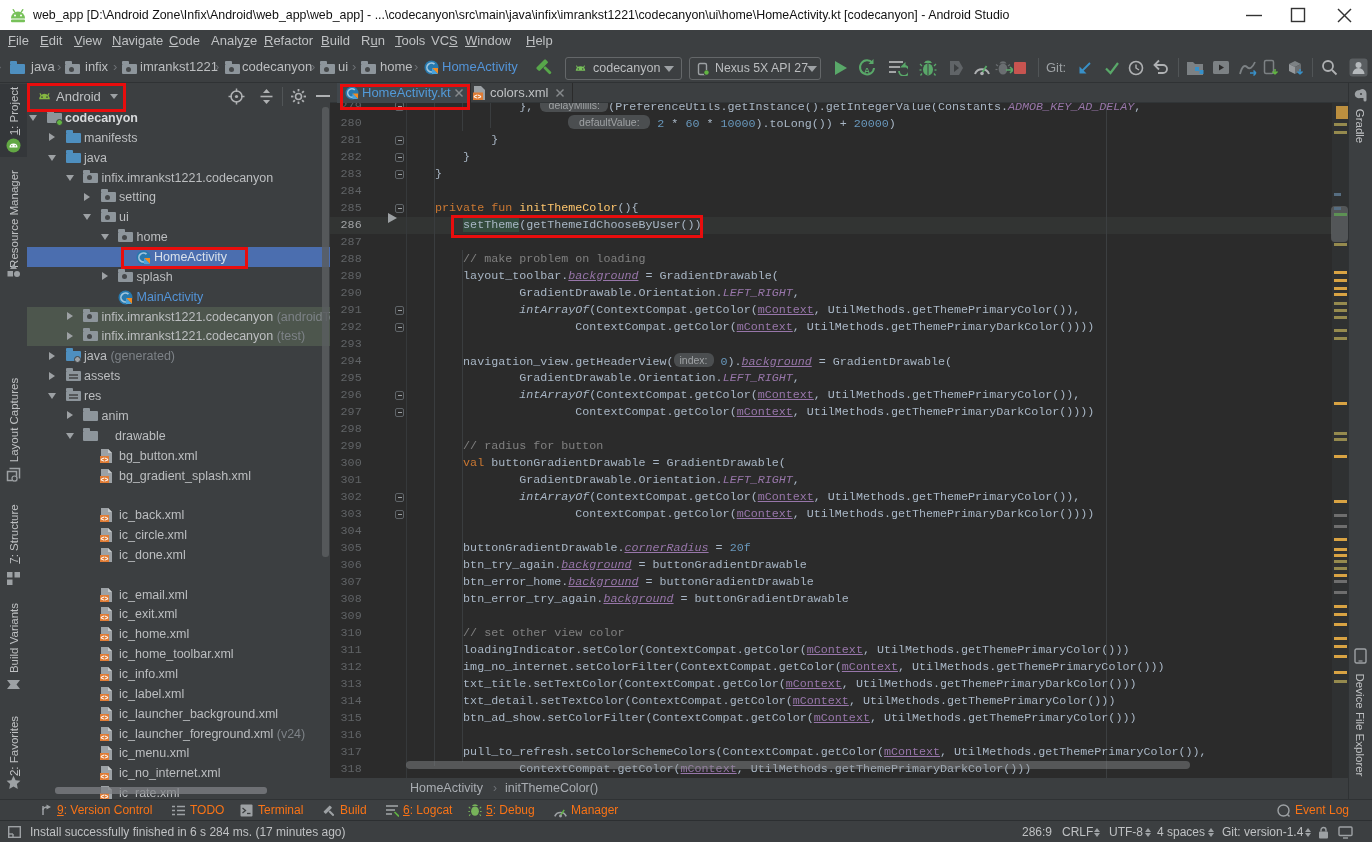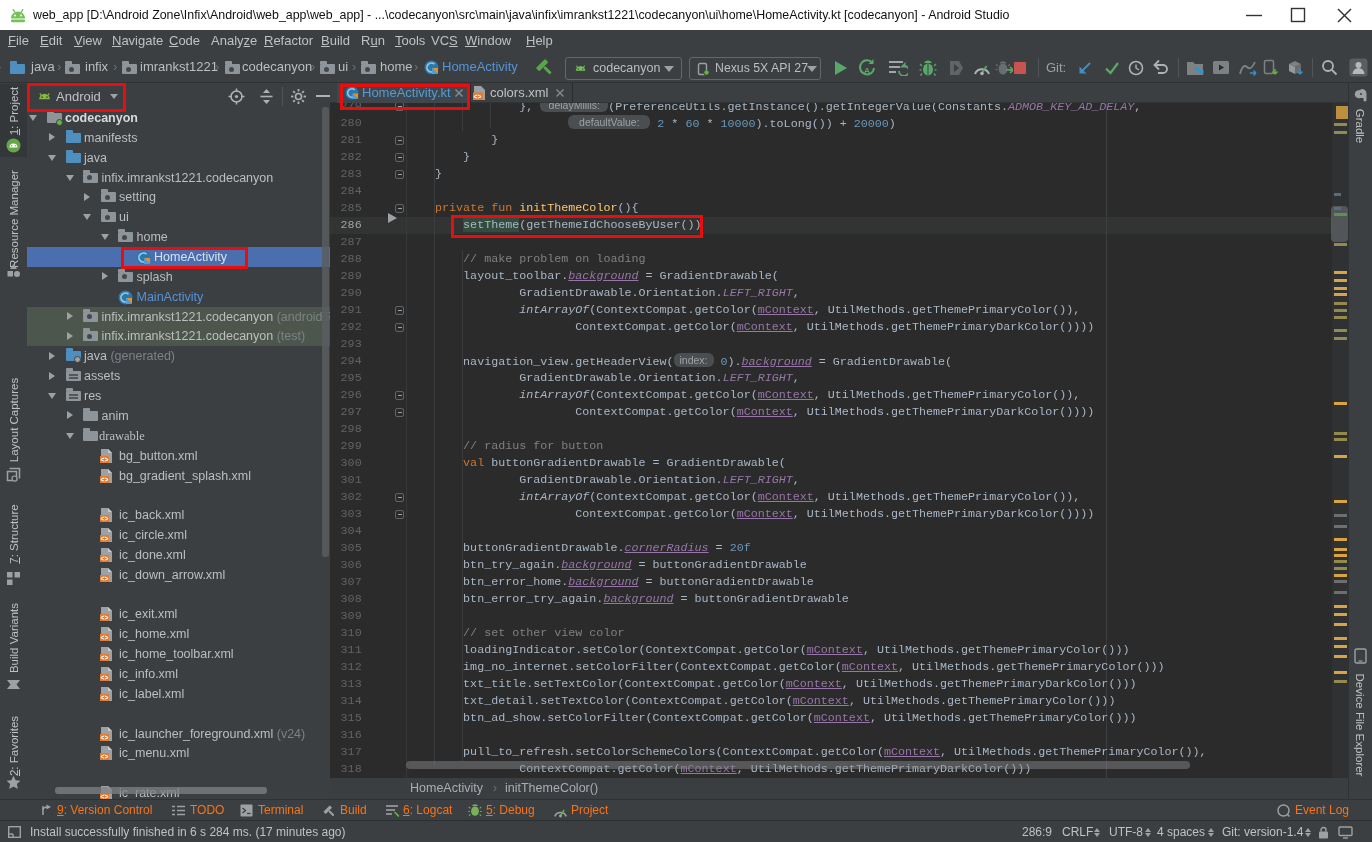--- a/index.html
+++ b/index.html
@@ -408,21 +408,21 @@
       <span class="a" style="left:57.0px;white-space:nowrap;">res</span>
     </div>
 <div class="trow" style="left:0;top:322.9px;width:303px">
       <div class="arc" style="left:39.6px;top:5.5px"></div>
       <div class="fold" style="left:56.1px;top:5px"></div>
       <span class="a" style="left:74.6px;white-space:nowrap;">anim</span>
     </div>
 <div class="trow" style="left:0;top:342.7px;width:303px">
       <div class="are" style="left:38.6px;top:7px"></div>
       <div class="fold" style="left:56.1px;top:5px"></div>
-      <span class="a" style="left:72px;white-space:nowrap;font-family:Liberation Serif, serif;">drawable</span>
+      <span class="a" style="left:88px;white-space:nowrap;">drawable</span>
     </div>
 <div class="trow" style="left:0;top:362.6px;width:303px">
       <svg class="a" style="left:73.0px;top:2px" width="13" height="16" viewBox="0 0 13 16">
 <path d="M1 1 h7 l4 4 v10 h-11 z" fill="#9ca1a5"></path>
         <path d="M8 1 l4 4 h-4 z" fill="#c6cacc"></path>
 <rect x="0" y="8" width="9" height="7" fill="#e07c35"></rect>
 <text x="4.5" y="14" font-size="6.5" font-weight="bold" fill="#fff" font-family="Liberation Mono" text-anchor="middle">&lt;&gt;</text>
       </svg>
       <span class="a" style="left:92.0px;white-space:nowrap;">bg_button.xml</span>
     </div>
@@ -455,28 +455,28 @@
     </div>
 <div class="trow" style="left:0;top:461.9px;width:303px">
       <svg class="a" style="left:73.0px;top:2px" width="13" height="16" viewBox="0 0 13 16">
 <path d="M1 1 h7 l4 4 v10 h-11 z" fill="#9ca1a5"></path>
         <path d="M8 1 l4 4 h-4 z" fill="#c6cacc"></path>
 <rect x="0" y="8" width="9" height="7" fill="#e07c35"></rect>
 <text x="4.5" y="14" font-size="6.5" font-weight="bold" fill="#fff" font-family="Liberation Mono" text-anchor="middle">&lt;&gt;</text>
       </svg>
       <span class="a" style="left:92.0px;white-space:nowrap;">ic_done.xml</span>
     </div>
-<div class="trow" style="left:0;top:481.7px;width:303px">
-      <svg class="a" style="left:73.0px;top:2px" width="13" height="16" viewBox="0 0 13 16">
-<path d="M1 1 h7 l4 4 v10 h-11 z" fill="#9ca1a5"></path>
-        <path d="M8 1 l4 4 h-4 z" fill="#c6cacc"></path>
-<rect x="0" y="8" width="9" height="7" fill="#e07c35"></rect>
-<text x="4.5" y="14" font-size="6.5" font-weight="bold" fill="#fff" font-family="Liberation Mono" text-anchor="middle">&lt;&gt;</text>
-      </svg>
-      <span class="a" style="left:92.0px;white-space:nowrap;">ic_down_arrow.xml</span>
+<div class="trow" style="left:0;top:501.6px;width:303px">
+      <svg class="a" style="left:73.0px;top:2px" width="13" height="16" viewBox="0 0 13 16">
+<path d="M1 1 h7 l4 4 v10 h-11 z" fill="#9ca1a5"></path>
+        <path d="M8 1 l4 4 h-4 z" fill="#c6cacc"></path>
+<rect x="0" y="8" width="9" height="7" fill="#e07c35"></rect>
+<text x="4.5" y="14" font-size="6.5" font-weight="bold" fill="#fff" font-family="Liberation Mono" text-anchor="middle">&lt;&gt;</text>
+      </svg>
+      <span class="a" style="left:92.0px;white-space:nowrap;">ic_email.xml</span>
     </div>
 <div class="trow" style="left:0;top:521.4px;width:303px">
       <svg class="a" style="left:73.0px;top:2px" width="13" height="16" viewBox="0 0 13 16">
 <path d="M1 1 h7 l4 4 v10 h-11 z" fill="#9ca1a5"></path>
         <path d="M8 1 l4 4 h-4 z" fill="#c6cacc"></path>
 <rect x="0" y="8" width="9" height="7" fill="#e07c35"></rect>
 <text x="4.5" y="14" font-size="6.5" font-weight="bold" fill="#fff" font-family="Liberation Mono" text-anchor="middle">&lt;&gt;</text>
       </svg>
       <span class="a" style="left:92.0px;white-space:nowrap;">ic_exit.xml</span>
     </div>
@@ -509,37 +509,55 @@
     </div>
 <div class="trow" style="left:0;top:600.8px;width:303px">
       <svg class="a" style="left:73.0px;top:2px" width="13" height="16" viewBox="0 0 13 16">
 <path d="M1 1 h7 l4 4 v10 h-11 z" fill="#9ca1a5"></path>
         <path d="M8 1 l4 4 h-4 z" fill="#c6cacc"></path>
 <rect x="0" y="8" width="9" height="7" fill="#e07c35"></rect>
 <text x="4.5" y="14" font-size="6.5" font-weight="bold" fill="#fff" font-family="Liberation Mono" text-anchor="middle">&lt;&gt;</text>
       </svg>
       <span class="a" style="left:92.0px;white-space:nowrap;">ic_label.xml</span>
     </div>
+<div class="trow" style="left:0;top:620.7px;width:303px">
+      <svg class="a" style="left:73.0px;top:2px" width="13" height="16" viewBox="0 0 13 16">
+<path d="M1 1 h7 l4 4 v10 h-11 z" fill="#9ca1a5"></path>
+        <path d="M8 1 l4 4 h-4 z" fill="#c6cacc"></path>
+<rect x="0" y="8" width="9" height="7" fill="#e07c35"></rect>
+<text x="4.5" y="14" font-size="6.5" font-weight="bold" fill="#fff" font-family="Liberation Mono" text-anchor="middle">&lt;&gt;</text>
+      </svg>
+      <span class="a" style="left:92.0px;white-space:nowrap;">ic_launcher_background.xml</span>
+    </div>
 <div class="trow" style="left:0;top:640.5px;width:303px">
       <svg class="a" style="left:73.0px;top:2px" width="13" height="16" viewBox="0 0 13 16">
 <path d="M1 1 h7 l4 4 v10 h-11 z" fill="#9ca1a5"></path>
         <path d="M8 1 l4 4 h-4 z" fill="#c6cacc"></path>
 <rect x="0" y="8" width="9" height="7" fill="#e07c35"></rect>
 <text x="4.5" y="14" font-size="6.5" font-weight="bold" fill="#fff" font-family="Liberation Mono" text-anchor="middle">&lt;&gt;</text>
       </svg>
       <span class="a" style="left:92.0px;white-space:nowrap;">ic_launcher_foreground.xml <span style="color:#7d8287">(v24)</span></span>
     </div>
 <div class="trow" style="left:0;top:660.4px;width:303px">
       <svg class="a" style="left:73.0px;top:2px" width="13" height="16" viewBox="0 0 13 16">
 <path d="M1 1 h7 l4 4 v10 h-11 z" fill="#9ca1a5"></path>
         <path d="M8 1 l4 4 h-4 z" fill="#c6cacc"></path>
 <rect x="0" y="8" width="9" height="7" fill="#e07c35"></rect>
 <text x="4.5" y="14" font-size="6.5" font-weight="bold" fill="#fff" font-family="Liberation Mono" text-anchor="middle">&lt;&gt;</text>
       </svg>
       <span class="a" style="left:92.0px;white-space:nowrap;">ic_menu.xml</span>
+    </div>
+<div class="trow" style="left:0;top:680.2px;width:303px">
+      <svg class="a" style="left:73.0px;top:2px" width="13" height="16" viewBox="0 0 13 16">
+<path d="M1 1 h7 l4 4 v10 h-11 z" fill="#9ca1a5"></path>
+        <path d="M8 1 l4 4 h-4 z" fill="#c6cacc"></path>
+<rect x="0" y="8" width="9" height="7" fill="#e07c35"></rect>
+<text x="4.5" y="14" font-size="6.5" font-weight="bold" fill="#fff" font-family="Liberation Mono" text-anchor="middle">&lt;&gt;</text>
+      </svg>
+      <span class="a" style="left:92.0px;white-space:nowrap;">ic_no_internet.xml</span>
     </div>
 <div class="trow" style="left:0;top:700.2px;width:303px">
       <svg class="a" style="left:73.0px;top:2px" width="13" height="16" viewBox="0 0 13 16">
 <path d="M1 1 h7 l4 4 v10 h-11 z" fill="#9ca1a5"></path>
         <path d="M8 1 l4 4 h-4 z" fill="#c6cacc"></path>
 <rect x="0" y="8" width="9" height="7" fill="#e07c35"></rect>
 <text x="4.5" y="14" font-size="6.5" font-weight="bold" fill="#fff" font-family="Liberation Mono" text-anchor="middle">&lt;&gt;</text>
       </svg>
       <span class="a" style="left:92.0px;white-space:nowrap;">ic_rate.xml</span>
     </div>
@@ -715,21 +733,21 @@
         <line x1="3" y1="14.5" x2="1.5" y2="16.5"></line>
         <line x1="15" y1="14.5" x2="16.5" y2="16.5"></line>
       </g>
     </svg>
 <span class="bt" style="left:486px;top:0"><u>5</u>: Debug</span>
 <svg class="a" style="left:553px;top:5px" width="15" height="13" viewBox="0 0 18 16">
       <path d="M2 14 a7.5 7.5 0 0 1 14 0" fill="none" stroke="#9da1a4" stroke-width="2"></path>
       <line x1="9" y1="13" x2="13.5" y2="6" stroke="#62b543" stroke-width="1.8"></line>
       <circle cx="9" cy="13.5" r="1.8" fill="#9da1a4"></circle>
     </svg>
-<span class="bt" style="left:571px;top:0">Project</span>
+<span class="bt" style="left:571px;top:0">Manager</span>
 <svg class="a" style="left:1277px;top:4px" width="13" height="13" viewBox="0 0 13 13">
       <circle cx="6.5" cy="6.5" r="5.5" fill="none" stroke="#9da1a4" stroke-width="1.4"></circle>
       <path d="M10.5 10.5 l2 2" stroke="#9da1a4" stroke-width="1.4"></path>
     </svg>
 <span class="bt" style="left:1295px;top:0">Event Log</span>
 
 </div>
 <div class="a" style="left:0;top:820px;width:1372px;height:22px;background:#3c3f41;border-top:1px solid #2c2f31">
 
 <svg class="a" style="left:8px;top:5px" width="13" height="12" viewBox="0 0 13 12">

